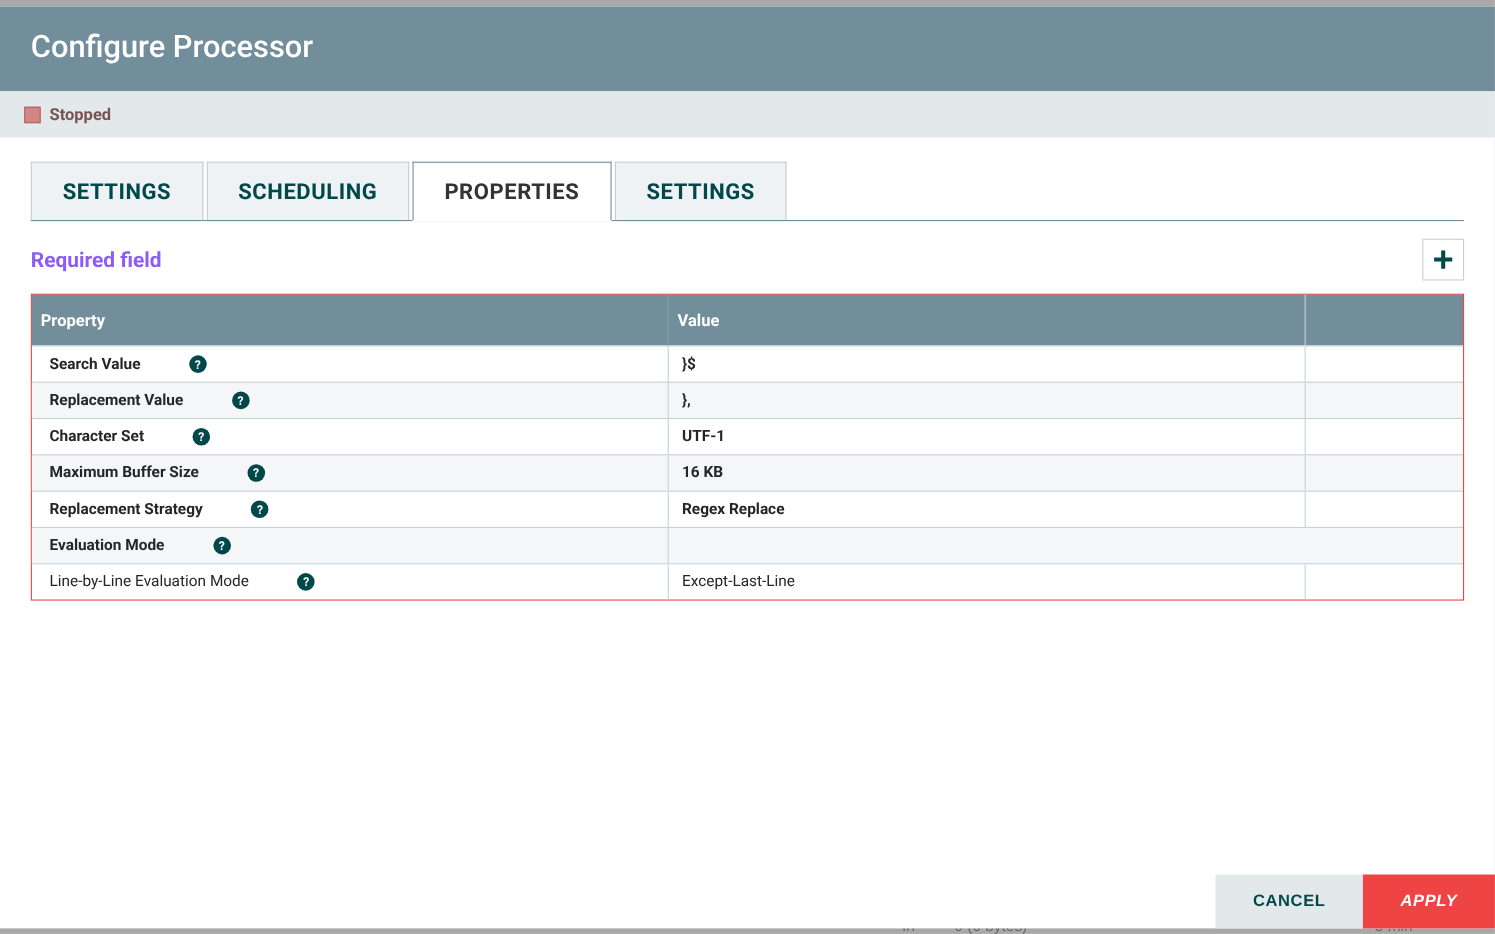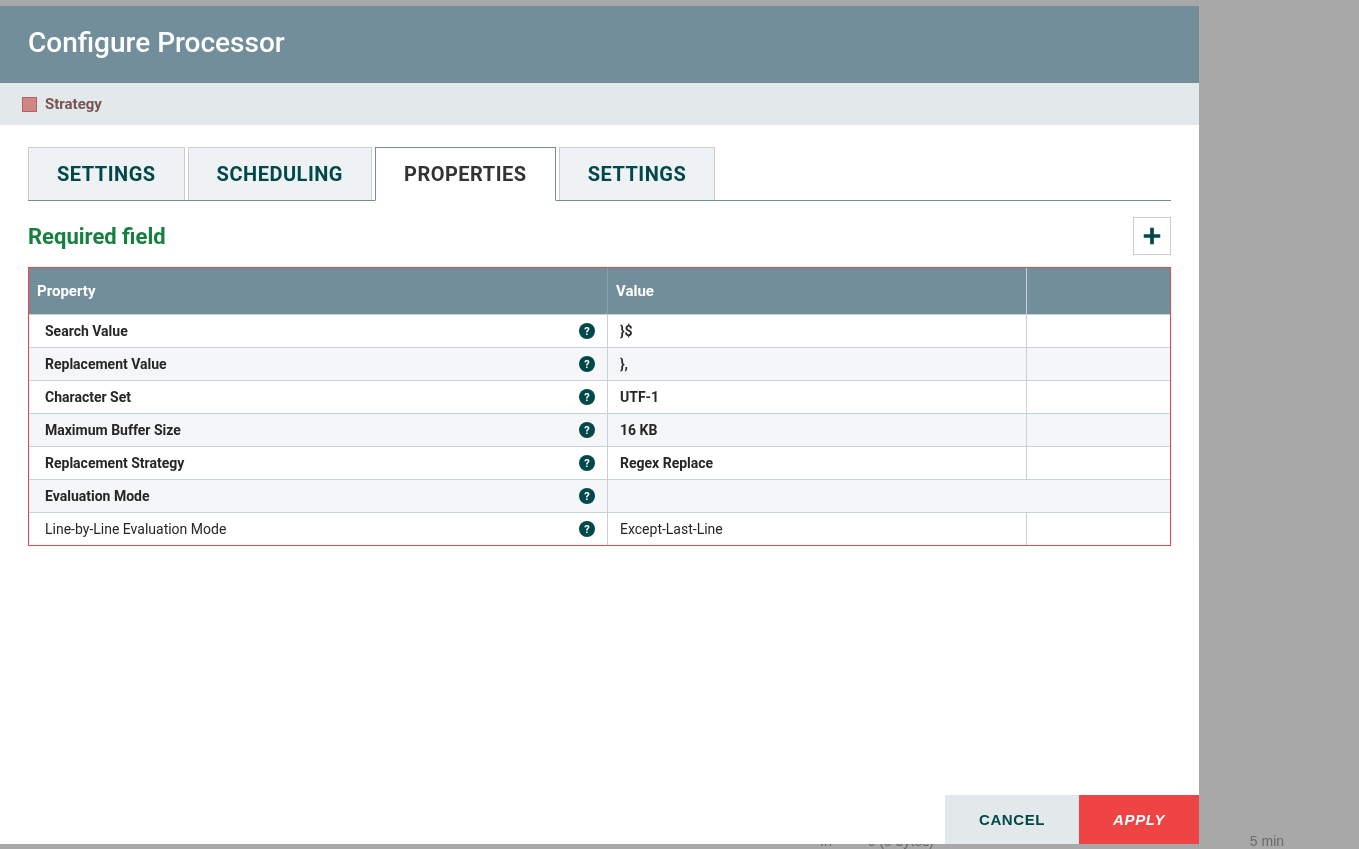--- a/index.html
+++ b/index.html
@@ -8,21 +8,21 @@
       background: #a8a8a8;
       width: 1359px;
       height: 849px;
       overflow: hidden;
       position: relative;
     }
     .dialog {
       position: absolute;
       left: 0;
       top: 6px;
-      width: 1199px;
+      width: 1359px;
       height: 838px;
       background: #fff;
       display: flex;
       flex-direction: column;
     }
     .dialog-header {
       background: #728e9b;
       color: #fff;
       padding: 20px 28px 24px;
       font-size: 28px;
@@ -78,23 +78,23 @@
       display: flex;
       flex-direction: column;
     }
     .section-header {
       display: flex;
       justify-content: space-between;
       align-items: center;
       margin-bottom: 12px;
     }
     .section-title {
-      font-size: 22px;
-      font-weight: 700;
-      color: #15803d;
+      font-size: 19px;
+      font-weight: 700;
+      color: #8b5cf6;
     }
     .add-property-btn {
       width: 38px;
       height: 38px;
       border: 1px solid #ccc;
       background: #fff;
       display: flex;
       align-items: center;
       justify-content: center;
       cursor: pointer;
@@ -129,24 +129,25 @@
     .table-body .row {
       display: flex;
       border-top: 1px solid #c7d2d7;
       font-size: 14px;
     }
     .table-body .row:nth-child(even) {
       background: #f4f6f7;
     }
     .table-body .col-property {
       display: flex;
-      justify-content: space-between;
+      justify-content: flex-start;
       align-items: center;
       padding: 8px 12px 8px 16px;
       color: #262626;
+      gap: 44px;
     }
     .table-body .col-property .prop-name {
       font-weight: 700;
     }
     .table-body .row.normal .col-property .prop-name {
       font-weight: 400;
     }
     .table-body .col-value {
       padding: 8px 12px;
       color: #262626;
@@ -216,21 +217,21 @@
   <span>0 (0 bytes)</span>
   <span style="margin-left:280px">5 min</span>
 </div>
 
 <div class="dialog">
 
   <div class="dialog-header">Configure Processor</div>
 
   <div class="status-bar">
     <div class="status-square"></div>
-    <div class="status-text">Strategy</div>
+    <div class="status-text">Stopped</div>
   </div>
 
   <div class="tab-container">
     <div class="tab-bar">
       <div class="tab">SETTINGS</div>
       <div class="tab">SCHEDULING</div>
       <div class="tab active">PROPERTIES</div>
       <div class="tab">SETTINGS</div>
     </div>
   </div>

